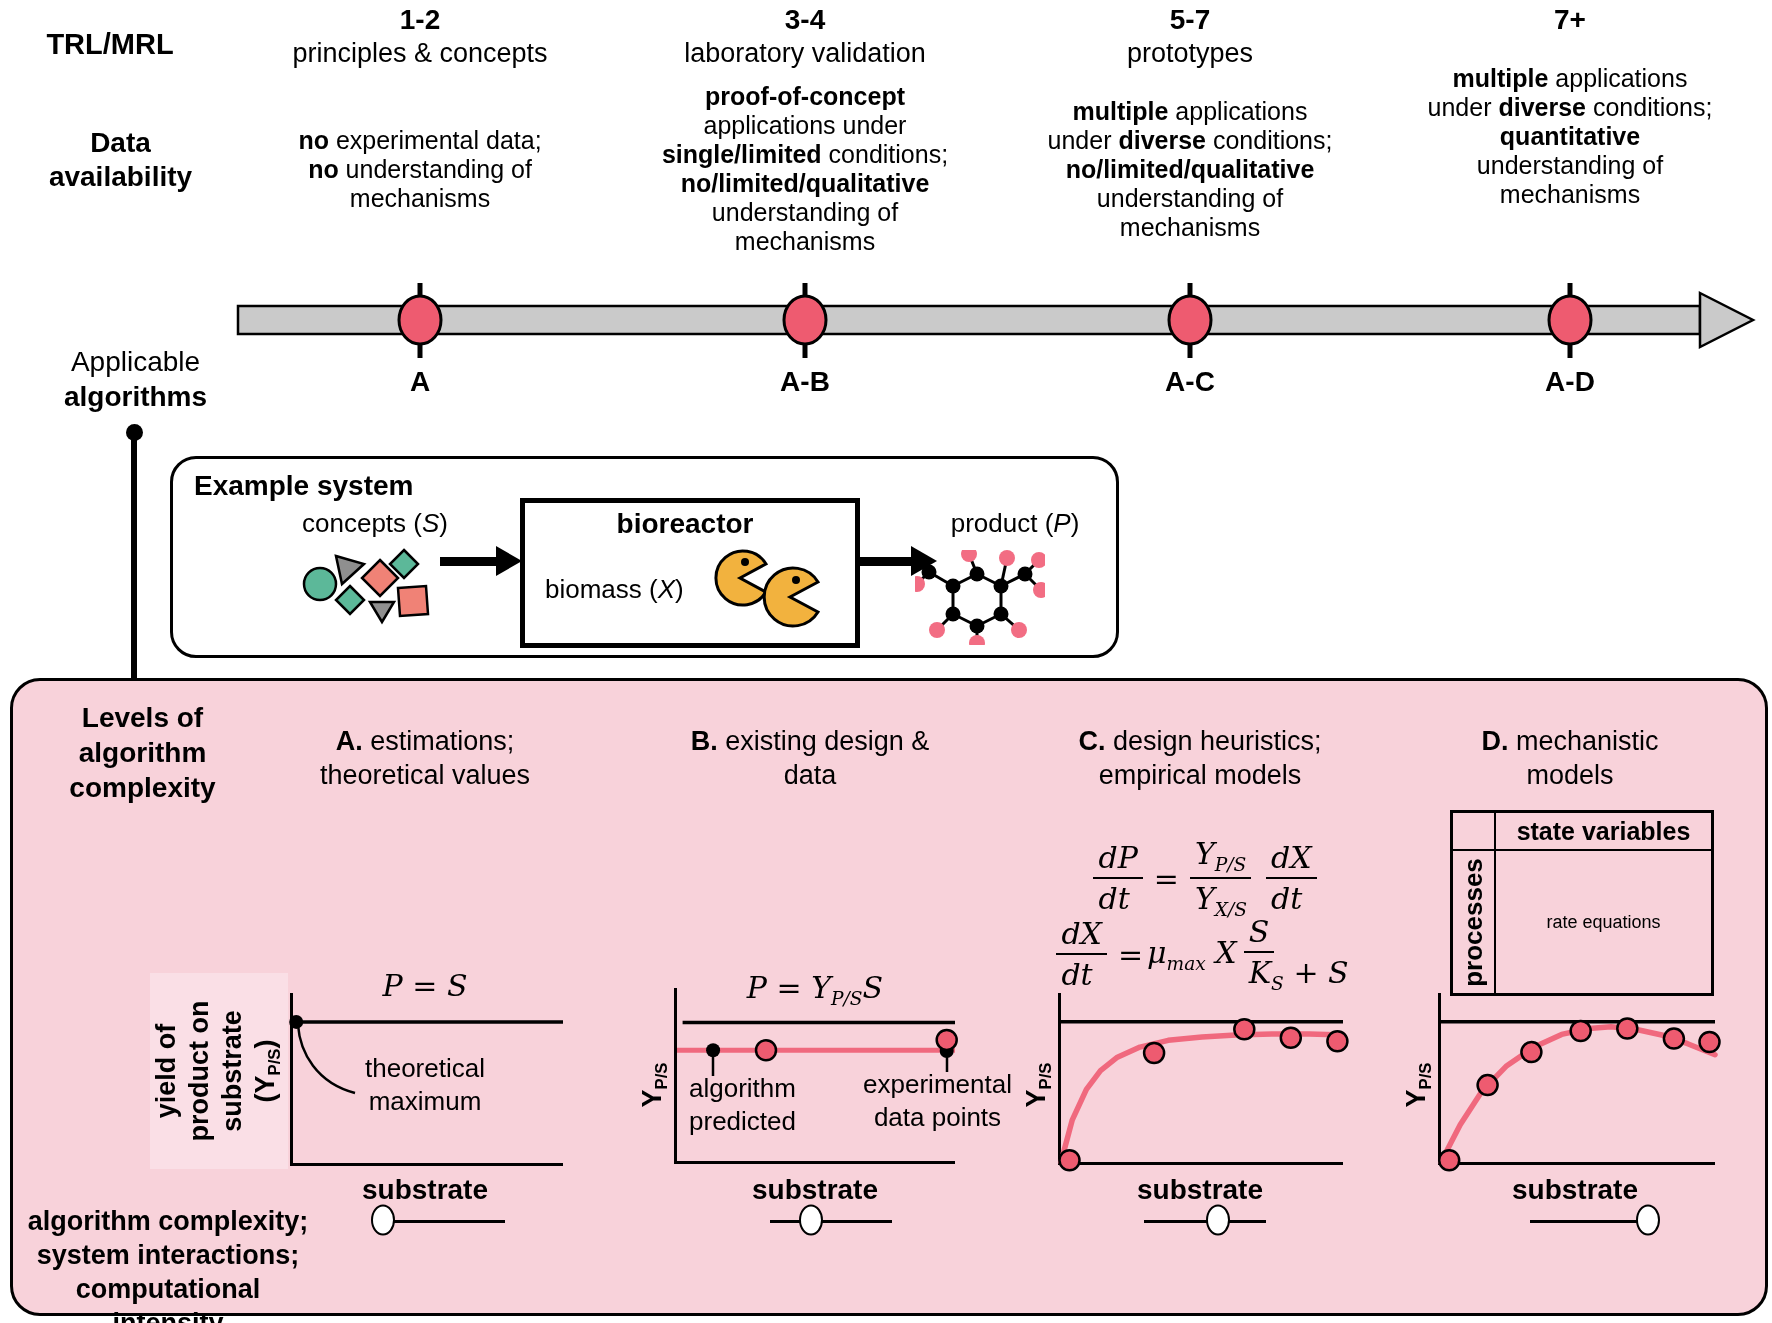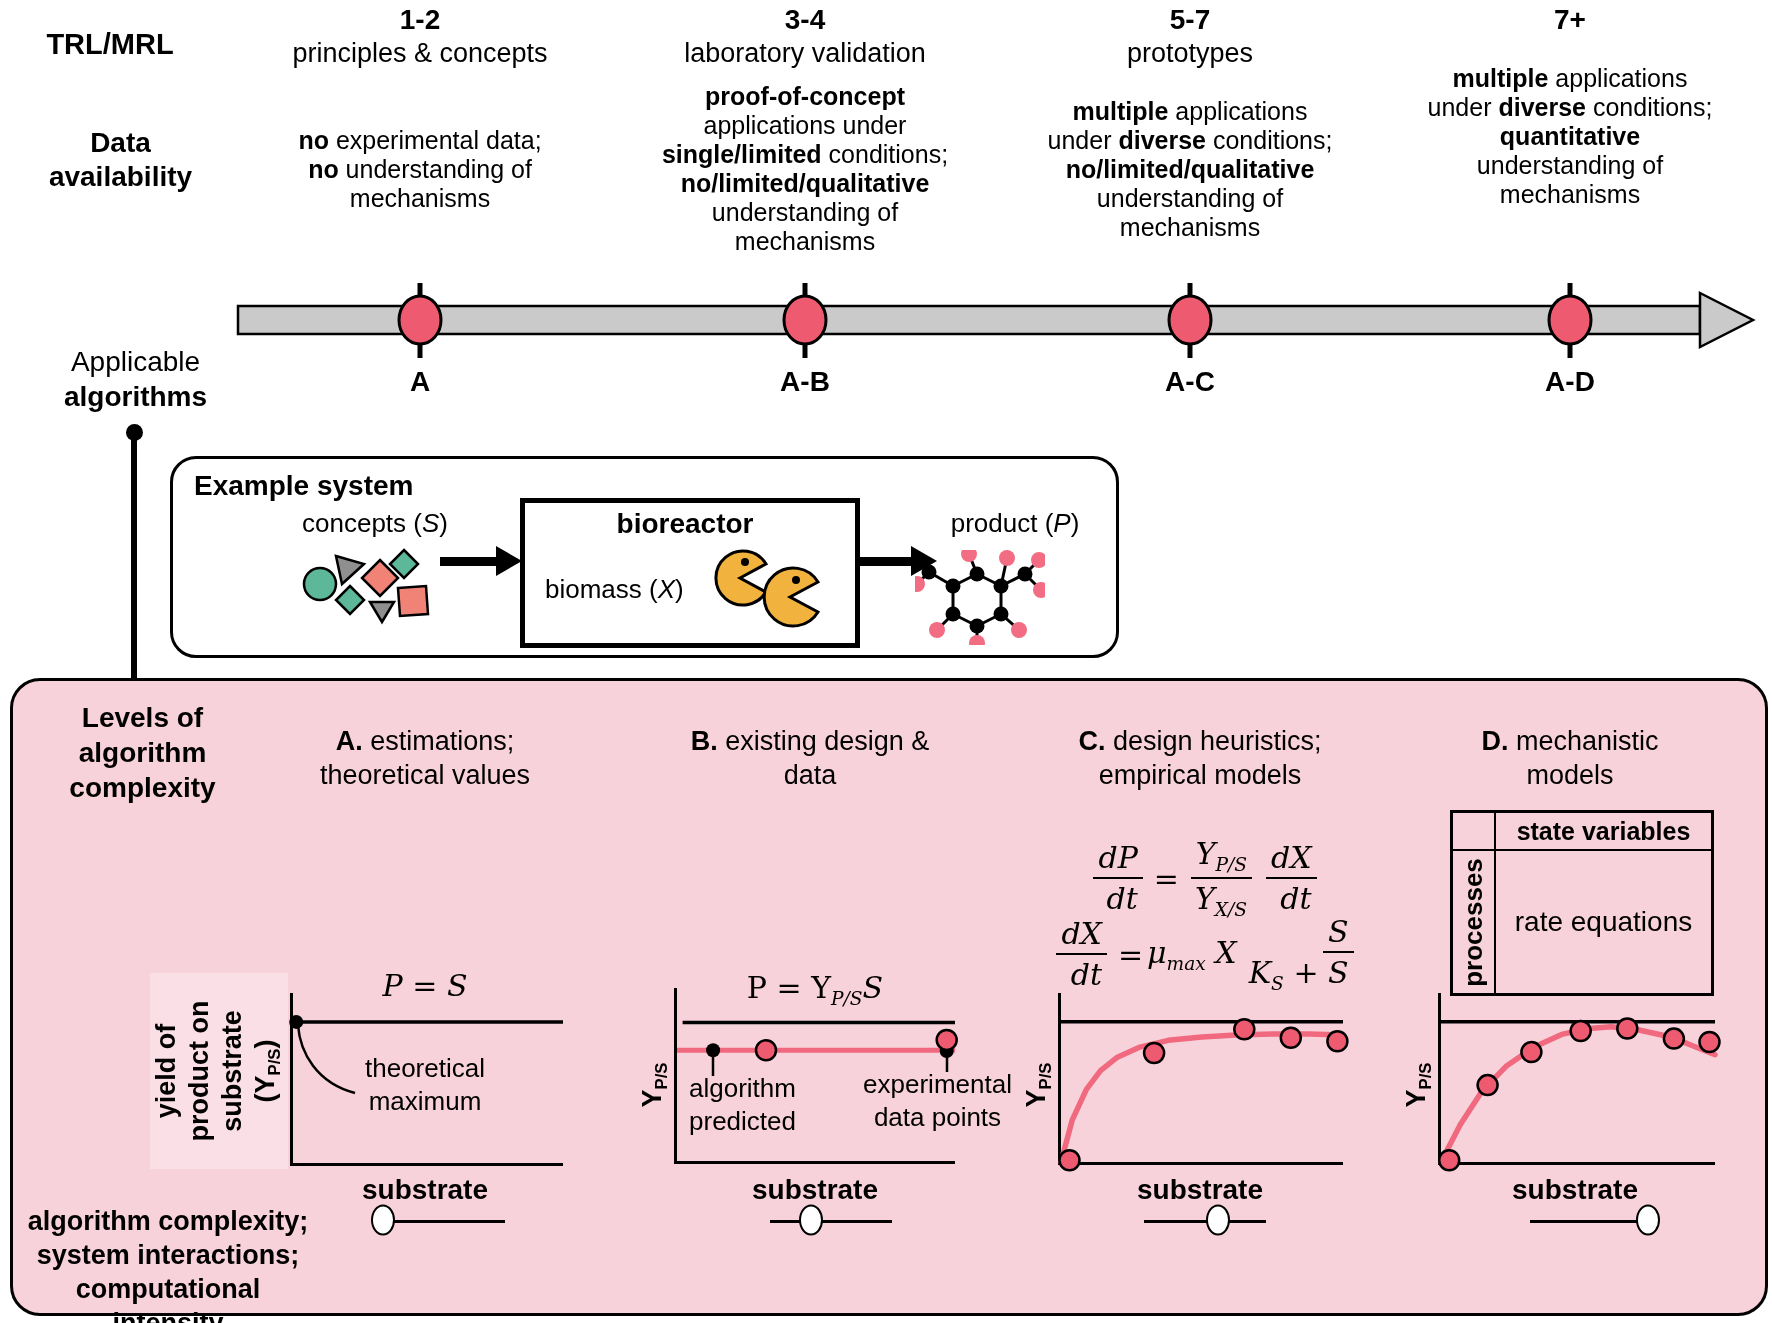--- a/index.html
+++ b/index.html
@@ -20,21 +20,21 @@
   .plot{position:absolute;left:0;top:0;width:100%;height:100%;overflow:visible;}
   .maxline{stroke:#000;stroke-width:3.5;fill:none;}
   .predline{stroke:#f0697e;stroke-width:5;fill:none;}
   .curve{stroke:#f0697e;stroke-width:5.5;fill:none;stroke-linejoin:round;stroke-linecap:round;}
   .pt{fill:#ee5b70;stroke:#000;stroke-width:2.5;}
   .bpt{fill:#000;}
   .leader{stroke:#000;stroke-width:2.5;fill:none;}
   .xlab{position:absolute;font-weight:bold;font-size:28px;text-align:center;top:1174px;width:250px;}
   .eqline{display:flex;align-items:center;justify-content:center;
     font-family:"DejaVu Serif",serif;font-style:italic;font-size:30px;}
-  .eqline .frac{display:inline-flex;flex-direction:column;align-items:flex-end;margin:0 7px;}
+  .eqline .frac{display:inline-flex;flex-direction:column;align-items:flex-start;margin:0 7px;}
   .eqline .top{padding:0 5px 2px;border-bottom:2.5px solid #000;}
   .eqline .bot{padding:2px 5px 0;}
   .eqline .sign{margin:0 4px;}
   .mathtxt{font-family:"DejaVu Serif",serif;font-size:30px;}
   sub{font-size:62%;}
   .ylabelbig{position:absolute;left:150px;top:973px;width:138px;height:196px;background:#fadfe6;}
   .ylabelbig .inner{position:absolute;left:0;top:0;width:196px;height:138px;
     transform:rotate(-90deg) translateX(-196px);transform-origin:0 0;
     text-align:center;font-weight:bold;font-size:27px;line-height:33px;}
   .yps{position:absolute;width:36px;height:94px;}
@@ -43,21 +43,21 @@
     text-align:center;font-weight:bold;font-size:27px;line-height:36px;}
   .note{position:absolute;font-size:26px;line-height:33px;text-align:center;}
   .slider{position:absolute;width:122px;height:28px;}
   .slider .track{position:absolute;left:0;right:0;top:50%;height:0;border-top:3px solid #000;}
   .slider .knob{position:absolute;top:50%;width:20px;height:27px;transform:translate(-50%,-50%);
     background:#fff;border:2.5px solid #000;border-radius:50%;}
   .dtable{position:absolute;left:1450px;top:810px;width:260px;height:182px;
     display:grid;grid-template-columns:43px 1fr;grid-template-rows:38px 1fr;border:2.5px solid #000;}
   .dtable>div{border:1.3px solid #000;display:flex;align-items:center;justify-content:center;overflow:visible;}
   .dtable .hdr{font-weight:bold;font-size:25px;}
-  .dtable .cell{font-size:28px;}
+  .dtable .cell{font-size:18px;}
   .rot{transform:rotate(-90deg);white-space:nowrap;font-weight:bold;font-size:26px;}
   .exbox{position:absolute;left:170px;top:456px;width:943px;height:196px;
     background:#fff;border:3px solid #000;border-radius:26px;}
   .biobox{position:absolute;left:520px;top:498px;width:330px;height:140px;
     background:#fff;border:5px solid #000;}
   .arrline{position:absolute;height:9px;background:#000;}
   .arrhead{position:absolute;width:0;height:0;border-top:15px solid transparent;
     border-bottom:15px solid transparent;border-left:26px solid #000;}
   .conline{position:absolute;width:6px;background:#000;}
   .condot{position:absolute;width:17px;height:17px;background:#000;border-radius:50%;}
@@ -237,21 +237,21 @@
         <span class="rot">processes</span>
       </div>
     <div class="cell">rate equations</div>
   </div>
 
   <div class="ylabelbig">
     <div class="inner"><span style="font-weight: bold;">yield of</span><br><span style="font-weight: bold;">product on</span><br><span style="font-weight: bold;">substrate</span><br><span style="font-weight: bold;">(Y</span><sub style="font-weight: bold;">P/S</sub><span style="font-weight: bold;">)</span></div>
   </div>
 
   <div class="abs ctr mathtxt" style="left:310px;top:968px;width:230px;"><span style="font-style: italic;">P = S</span></div>
-  <div class="abs ctr mathtxt" style="left:700px;top:970px;width:230px;"><span style="">P = Y</span><sub style="font-style: italic;">P/S</sub><span style="font-style: italic;">S</span></div>
+  <div class="abs ctr mathtxt" style="left:700px;top:970px;width:230px;"><span style="font-style: italic;">P = Y</span><sub style="font-style: italic;">P/S</sub><span style="font-style: italic;">S</span></div>
 
   <div class="axisbox" style="left:290px;top:993px;width:270px;height:170px;">
     <svg class="plot" viewBox="0 0 270 170">
       <path class="leader" d="M5,32 C7,60 24,90 62,100"></path>
     <polyline points="0.0,28.9 270.0,28.9" class="maxline"></polyline>
         <circle cx="3.2" cy="28.9" r="7" class="bpt"></circle>
       </svg>
   </div>
   <div class="note" style="left:330px;top:1052px;width:190px;"><span>theoretical</span><br><span>maximum</span></div>
 

